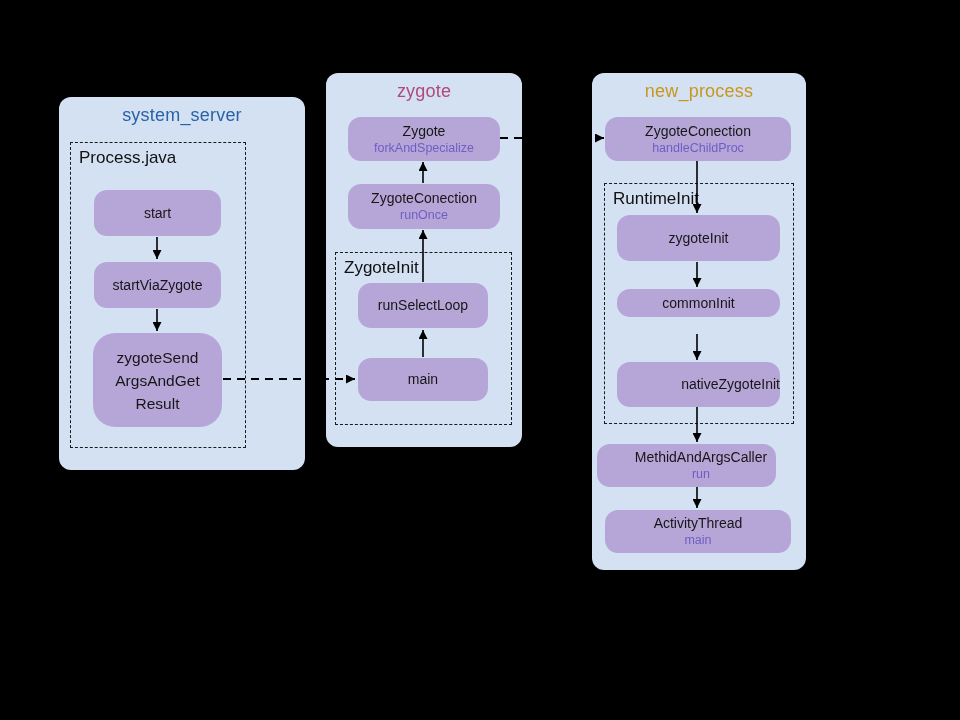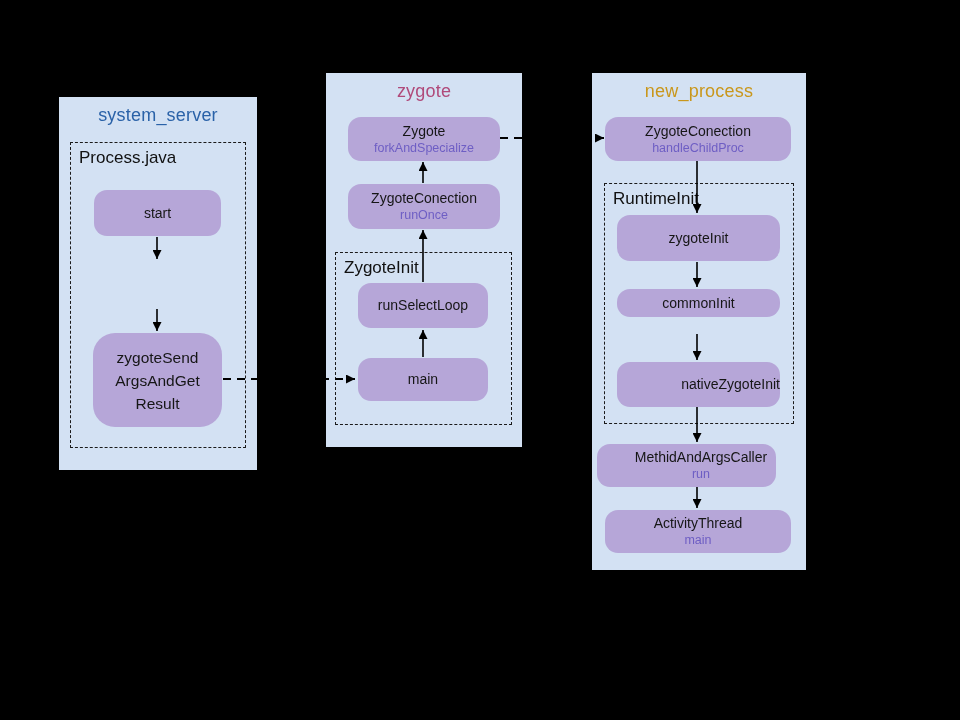--- a/index.html
+++ b/index.html
@@ -1,20 +1,20 @@
 <!DOCTYPE html>
 <html><head>
 <meta charset="utf-8">
 <style>
   html,body{margin:0;padding:0;background:#000;}
   #stage{
     position:relative;width:960px;height:720px;background:#000000;
     font-family:"Liberation Sans", sans-serif;overflow:hidden;
   }
-  .panel{position:absolute;background:#d3e1f3;}
+  .panel{position:absolute;background:#d3e1f3;border-radius:12px;}
   .panel-title{
     position:absolute;left:0;right:0;top:8px;text-align:center;
     font-size:18px;letter-spacing:0.2px;
   }
   .title-system{color:#2a62a8;}
   .title-zygote{color:#b04a7a;}
   .title-newproc{color:#c9971c;}
   .group{position:absolute;border:1px dashed #1a1a1a;}
   .group-label{
     position:absolute;left:8px;top:5px;font-size:17px;color:#111;
@@ -31,31 +31,34 @@
   .node-label.big{font-size:15.5px;line-height:23px;}
   .node-sub{font-size:12.5px;color:#6e5ec4;line-height:15px;margin-top:1px;text-align:center;}
   .tall{border-radius:22px;}
   #wires{position:absolute;left:0;top:0;width:960px;height:720px;pointer-events:none;}
 </style>
 </head>
 <body>
 
 <div id="stage">
 
-  <div class="panel" style="left:59px;top:97px;width:198px;height:373px;">
+  <div class="panel" style="left:59px;top:97px;width:198px;height:373px;padding-left:48px;">
     <div class="panel-title title-system">system_server</div>
 
     <div class="group" style="left:11px;top:45px;width:174px;height:304px;">
       <div class="group-label">Process.java</div>
     </div>
 
     <div class="node" style="left:35px;top:93px;width:127px;height:46px;">
       <span class="node-label">start</span>
     </div>
 
+    <div class="node" style="left:35px;top:165px;width:127px;height:46px;">
+      <span class="node-label">startViaZygote</span>
+    </div>
 
     <div class="node tall" style="left:34px;top:236px;width:129px;height:94px;">
       <span class="node-label big">zygoteSend
 ArgsAndGet
 Result</span>
     </div>
   </div>
 
   <div class="panel" style="left:326px;top:73px;width:196px;height:374px;">
     <div class="panel-title title-zygote">zygote</div>

